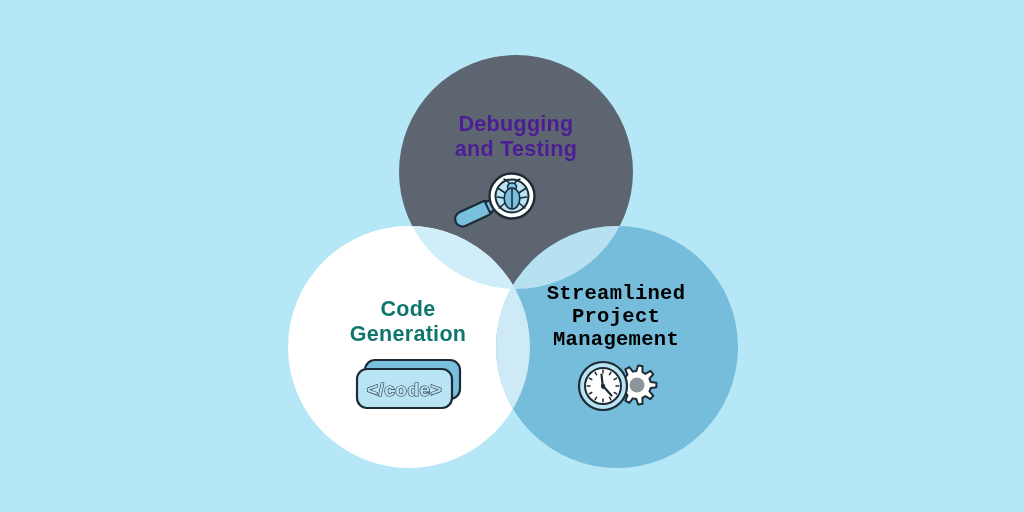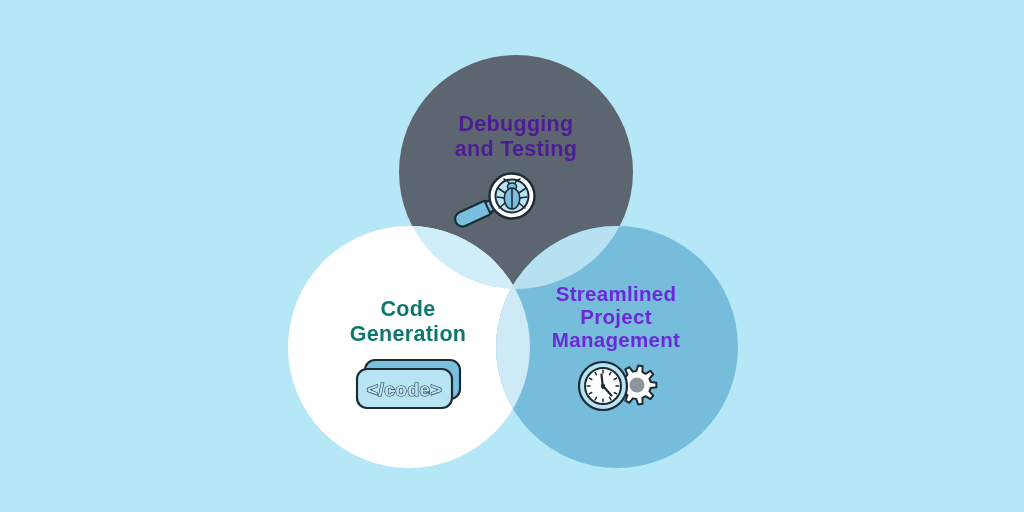--- a/index.html
+++ b/index.html
@@ -118,17 +118,17 @@
       <circle class="fill-outline" r="2.2"></circle>
     </g>
   </svg>
 
   <div class="label" style="left: 396px; top: 112px; width: 240px; font-size: 21.5px; color: #4c1d95;">Debugging
 and Testing</div>
 
   <div class="label" style="left: 289px; top: 297px; width: 238px; font-size: 21.5px; color: #0f766e;">Code
 Generation</div>
 
-  <div class="label" style="left: 497px; top: 282px; width: 238px; font-size: 20.5px; line-height: 1.13; color: #6d28d9;">Streamlined
+  <div class="label" style="left: 497px; top: 282px; width: 238px; font-size: 20.5px; line-height: 1.13; color: #000000; font-family: Liberation Mono, monospace;">Streamlined
 Project
 Management</div>
 
 </div>
 
 </body></html>

